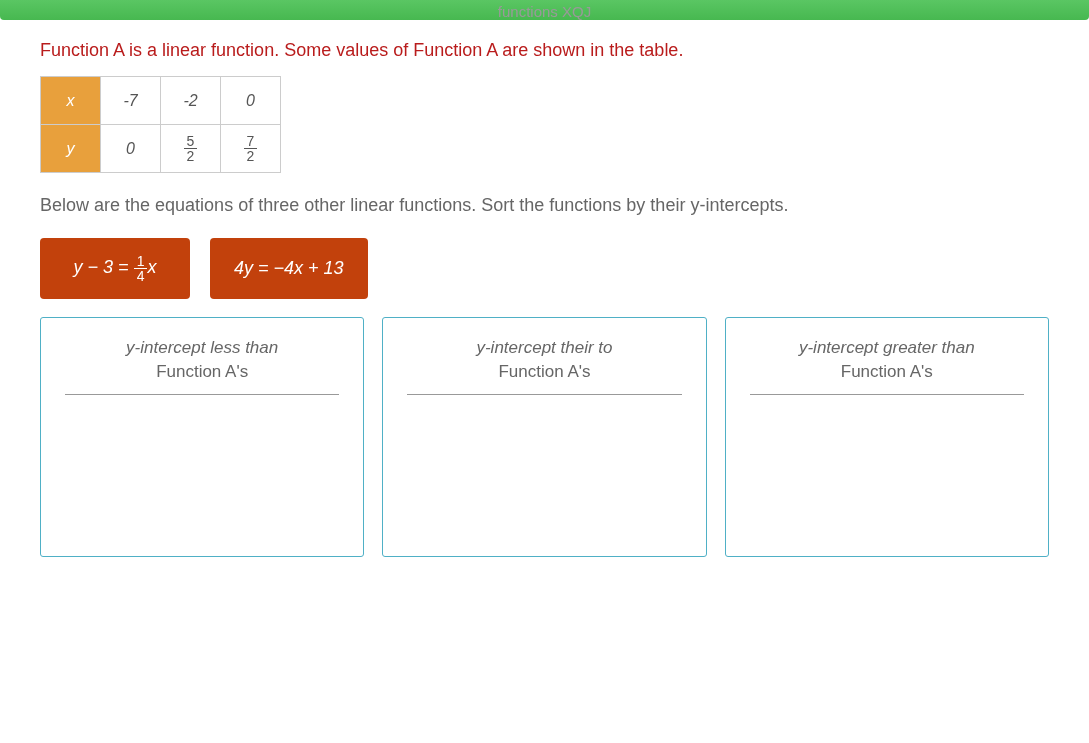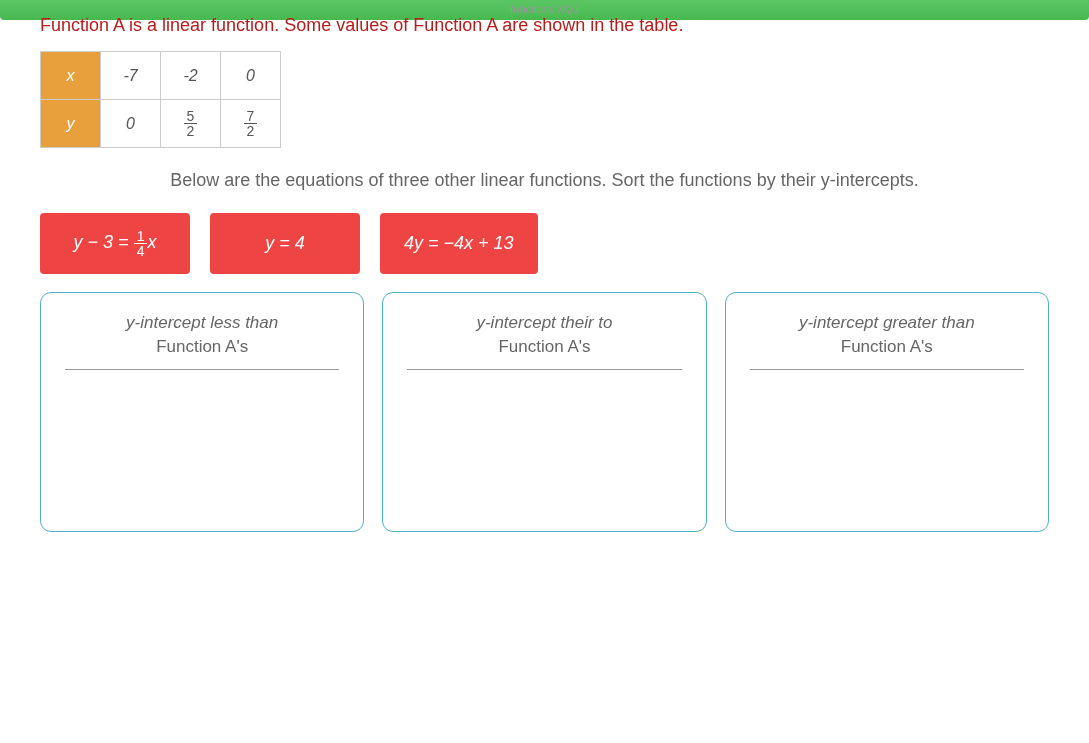--- a/index.html
+++ b/index.html
@@ -14,24 +14,25 @@
       padding: 20px 40px;
       width: 1089px;
     }
     .top-bar {
       height: 20px;
       background: linear-gradient(to bottom, #5ac663, #47b850);
       margin: -20px -40px 15px -40px;
       border-radius: 0 0 4px 4px;
     }
     .crumb {
-      font-size: 11px;
+      font-size: 15px;
       color: #999;
       text-align: center;
       margin-top: -32px;
+      margin-bottom: 20px;
       position: relative;
     }
     .intro {
       font-size: 18px;
       color: #b91c1c;
       margin-bottom: 15px;
     }
     .data-table {
       border-collapse: collapse;
       margin-bottom: 20px;
@@ -68,29 +69,28 @@
     .frac .den {
       display: block;
       padding: 0 3px;
       font-size: 14px;
     }
     .instructions {
       font-size: 18px;
       color: #666;
       margin-bottom: 20px;
       line-height: 1.4;
-      text-align: center;
     }
     .chips {
       display: flex;
       gap: 20px;
       margin-bottom: 18px;
     }
     .chip {
-      background: #ef4444;
+      background: #c2410c;
       color: #fff;
       padding: 16px 24px;
       border-radius: 4px;
       font-size: 18px;
       font-style: italic;
       cursor: grab;
       min-width: 150px;
       text-align: center;
       display: flex;
       align-items: center;
@@ -98,21 +98,21 @@
     }
     .chip .frac .num { border-bottom-color: #fff; }
     .chip .eq-text { font-style: italic; }
     .drop-row {
       display: flex;
       gap: 18px;
     }
     .drop-zone {
       flex: 1;
       border: 1px solid #4fb0c6;
-      border-radius: 11px;
+      border-radius: 3px;
       min-height: 240px;
       padding: 18px 14px;
     }
     .drop-zone .zone-title {
       text-align: center;
       color: #666;
       font-size: 17px;
       padding-bottom: 10px;
       border-bottom: 1px solid #999;
       margin: 0 10px 10px 10px;
@@ -155,23 +155,20 @@
   <span>Below are the equations of three other linear functions. Sort the functions by their y-intercepts.</span>
 </p>
 
 <div class="chips">
   <div class="chip">
     <span class="eq-text">
       <span>y − 3 = </span><span class="frac"><span class="num">1</span><span class="den">4</span></span><span>x</span>
     </span>
   </div>
   <div class="chip">
-    <span class="eq-text">y = 4</span>
-  </div>
-  <div class="chip">
     <span class="eq-text">4y = −4x + 13</span>
   </div>
 </div>
 
 <div class="drop-row">
   <div class="drop-zone">
     <div class="zone-title">
       <span class="yint">y-intercept less than</span><br>
       <span>Function A's</span>
     </div>

